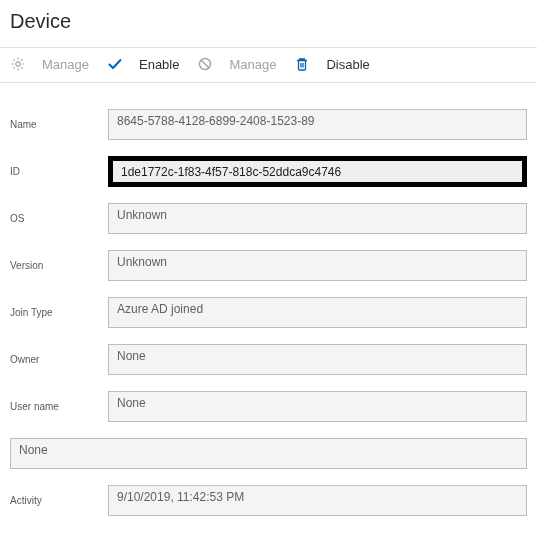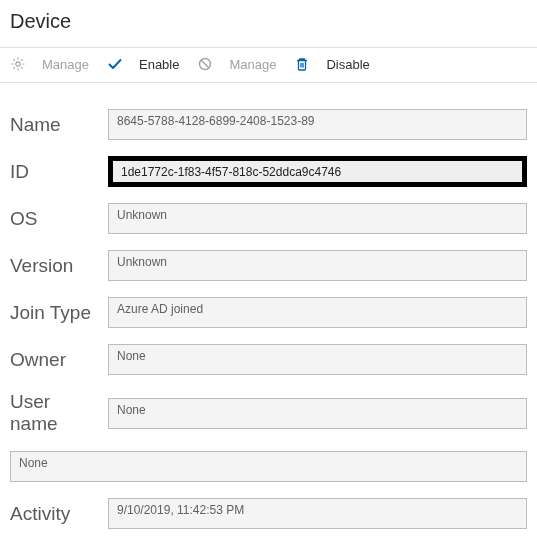--- a/index.html
+++ b/index.html
@@ -51,21 +51,21 @@
   .form {
     padding: 26px 10px 6px 10px;
   }
   .row {
     display: flex;
     align-items: center;
     margin-bottom: 16px;
   }
   .row-label {
     flex: 0 0 98px;
-    font-size: 19px;
+    font-size: 10px;
     color: #5a5a5a;
     padding-right: 6px;
   }
   .row-field {
     flex: 1 1 auto;
   }
   .ro-input {
     width: 100%;
     height: 31px;
     border: 1px solid #bdbdbd;

